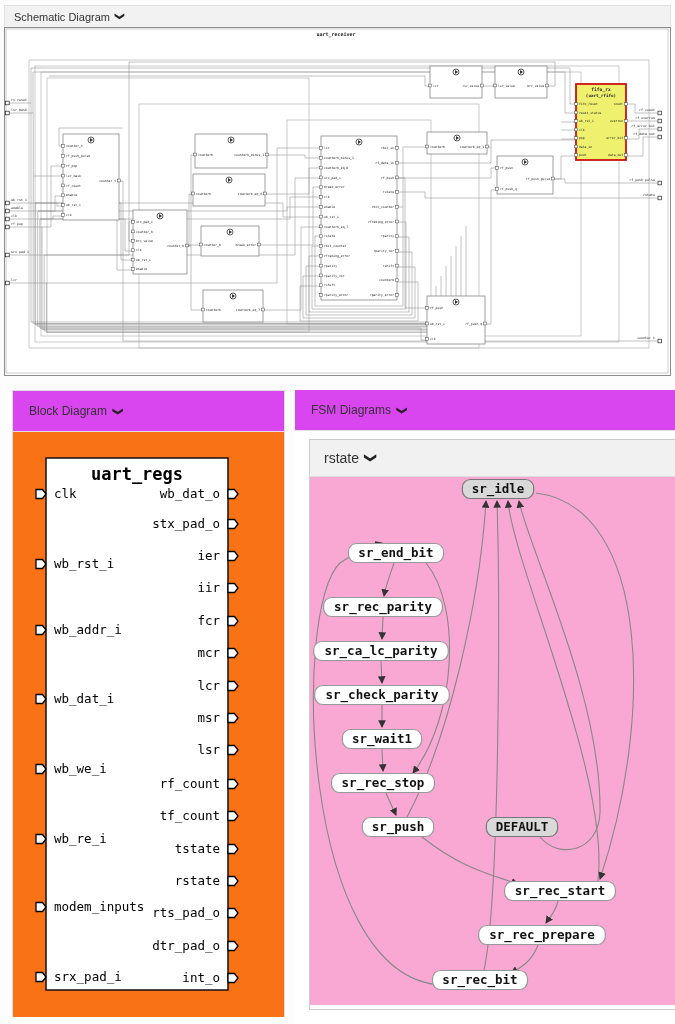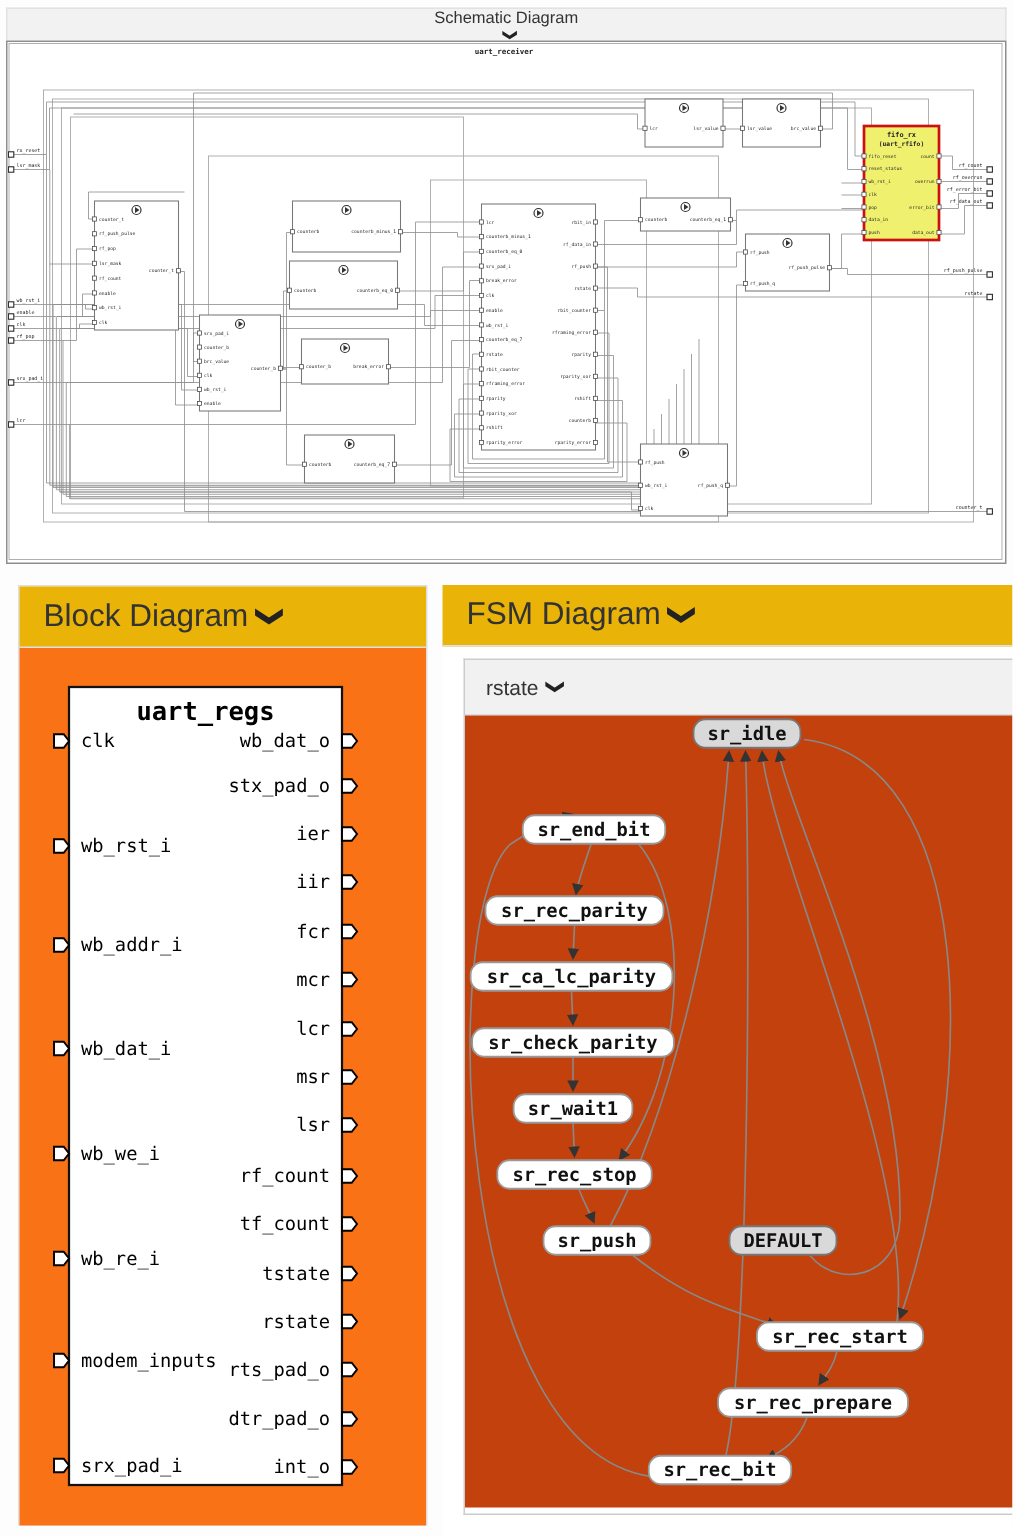--- a/index.html
+++ b/index.html
@@ -4,31 +4,31 @@
 <style>
   html,body{margin:0;padding:0;}
   body{
     width:675px;height:1024px;overflow:hidden;background:#fdfdfd;
     font-family:"Liberation Sans", sans-serif;position:relative;
   }
   .bar{background:#f2f2f2;display:flex;align-items:center;color:#333;}
   .chev{font-weight:bold;display:inline-block;transform:rotate(90deg);font-size:.85em;margin-left:7px;color:#222;}
   
   .schem-panel{margin:5px 4px 0 4px;}
-  .schem-panel .bar{height:21px;font-size:11px;padding:0 9px;border:1px solid #e2e2e2;border-bottom:none;flex-direction:column;}
+  .schem-panel .bar{height:21px;font-size:11px;padding:0 9px;border:1px solid #e2e2e2;border-bottom:none;}
   .schem-canvas{border:1px solid #8d8d8d;background:#fff;height:347px;overflow:hidden;}
   
   .row{display:flex;gap:10px;margin-top:14px;padding-left:12px;}
   .bd-panel{width:273px;border:1px solid #ddd;background:#fff;height:627px;box-sizing:border-box;}
-  .bd-panel .bar, .fsm-panel > .bar{height:40px;font-size:21px;padding:0 16px;background:#eab308;border-bottom:1px solid #e0e0e0;}
+  .bd-panel .bar, .fsm-panel > .bar{height:40px;font-size:12px;padding:0 16px;background:#d946ef;border-bottom:1px solid #e0e0e0;}
   .fsm-panel{width:380px;background:#fff;height:635px;}
   .bd-canvas{height:585px;background:#f97316;}
   .fsm-card{margin:8px 0 0 14px;border:1px solid #ccc;border-right:none;background:#fff;height:571px;box-sizing:border-box;}
   .fsm-card .bar.sub{height:36px;font-size:14px;background:#f1f1f1;border-bottom:1px solid #ddd;padding:0 14px;}
-  .fsm-canvas{height:528px;background:#c2410c;overflow:hidden;}
+  .fsm-canvas{height:528px;background:#f9a8d4;overflow:hidden;}
   svg text{font-family:"DejaVu Sans Mono", monospace;}
 </style>
 </head>
 <body>
 
 <div>
 
   <section class="schem-panel">
     <div class="bar">
       <span>Schematic Diagram</span>
@@ -409,21 +409,21 @@
             <path d="M215 509.5 H221.5 L225 514 L221.5 518.5 H215 Z" fill="#fff" stroke="#000" stroke-width="1.3"></path>
             <text x="207" y="518" font-size="12.5" text-anchor="end" font-weight="normal" fill="#000">dtr_pad_o</text>
             <path d="M215 541.5 H221.5 L225 546 L221.5 550.5 H215 Z" fill="#fff" stroke="#000" stroke-width="1.3"></path>
             <text x="207" y="550" font-size="12.5" text-anchor="end" font-weight="normal" fill="#000">int_o</text>
           </svg>
       </div>
     </section>
 
     <section class="fsm-panel">
       <div class="bar">
-        <span>FSM Diagram</span>
+        <span>FSM Diagrams</span>
         <span class="chev">❯</span>
       </div>
       <div class="fsm-card">
         <div class="bar sub">
           <span>rstate</span>
           <span class="chev">❯</span>
         </div>
         <div class="fsm-canvas">
           <svg id="fsmSvg" width="366" height="528" viewBox="0 0 366 528">
               <defs>

